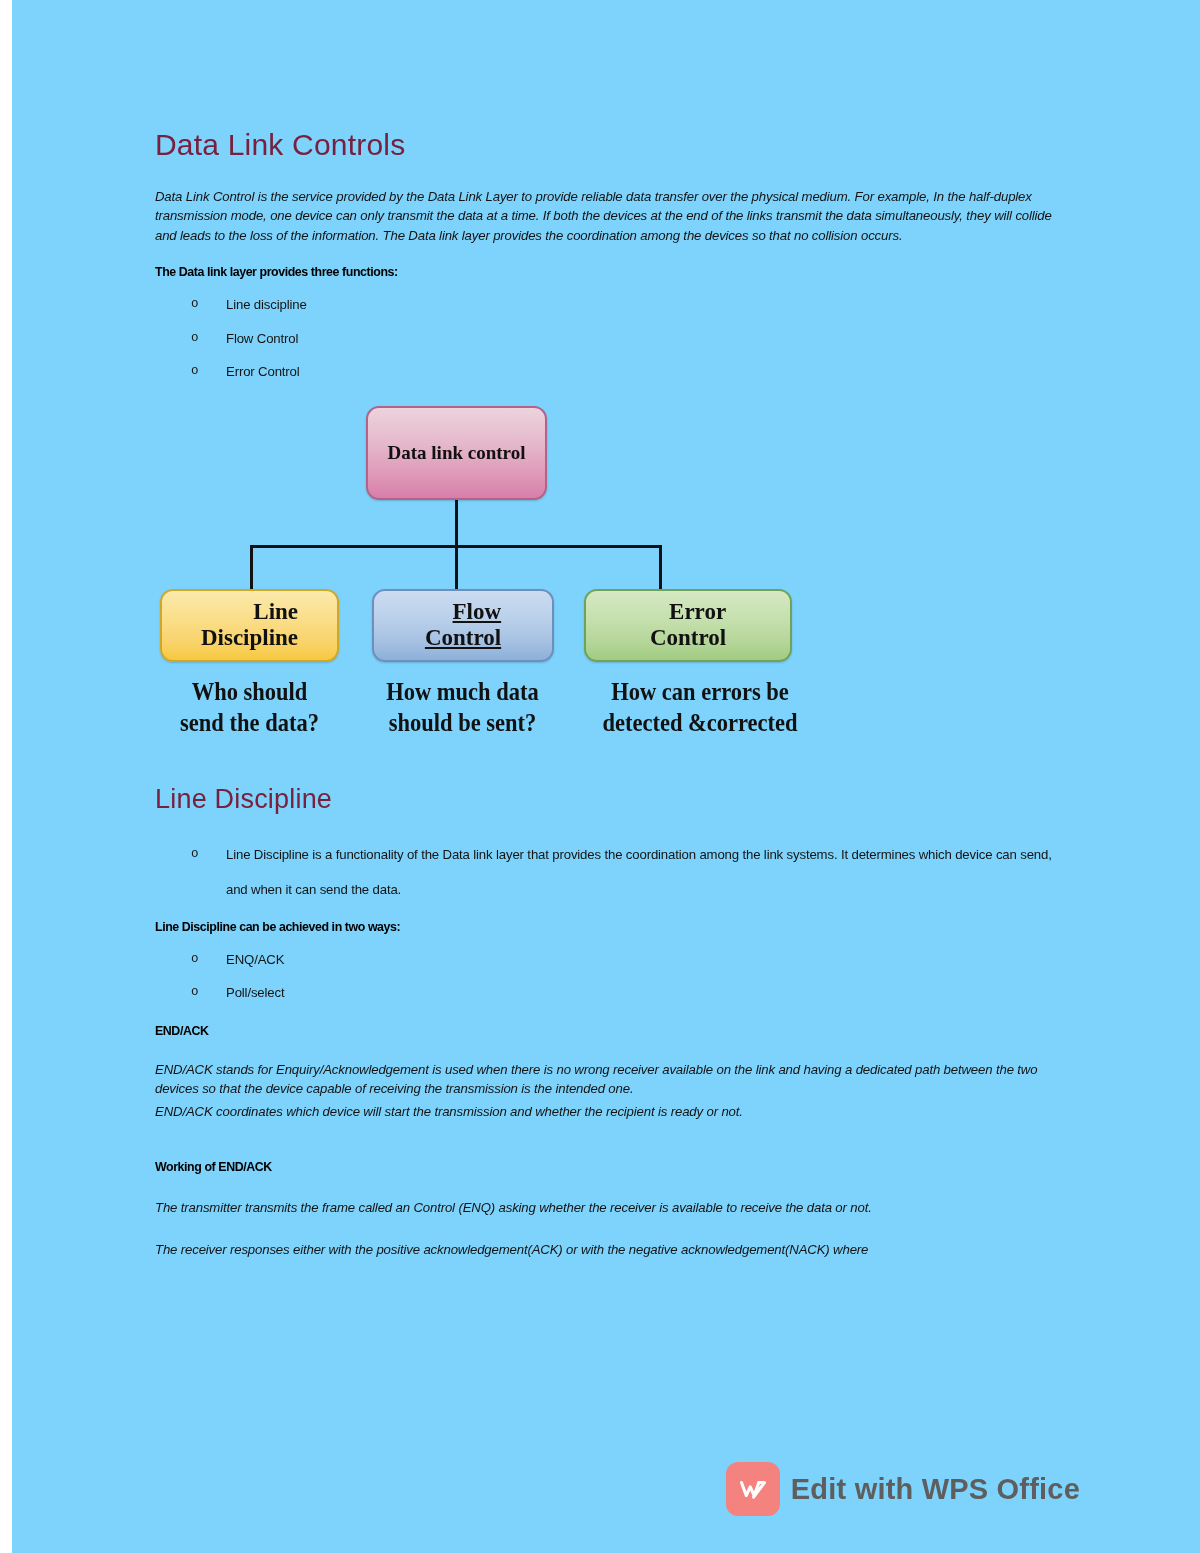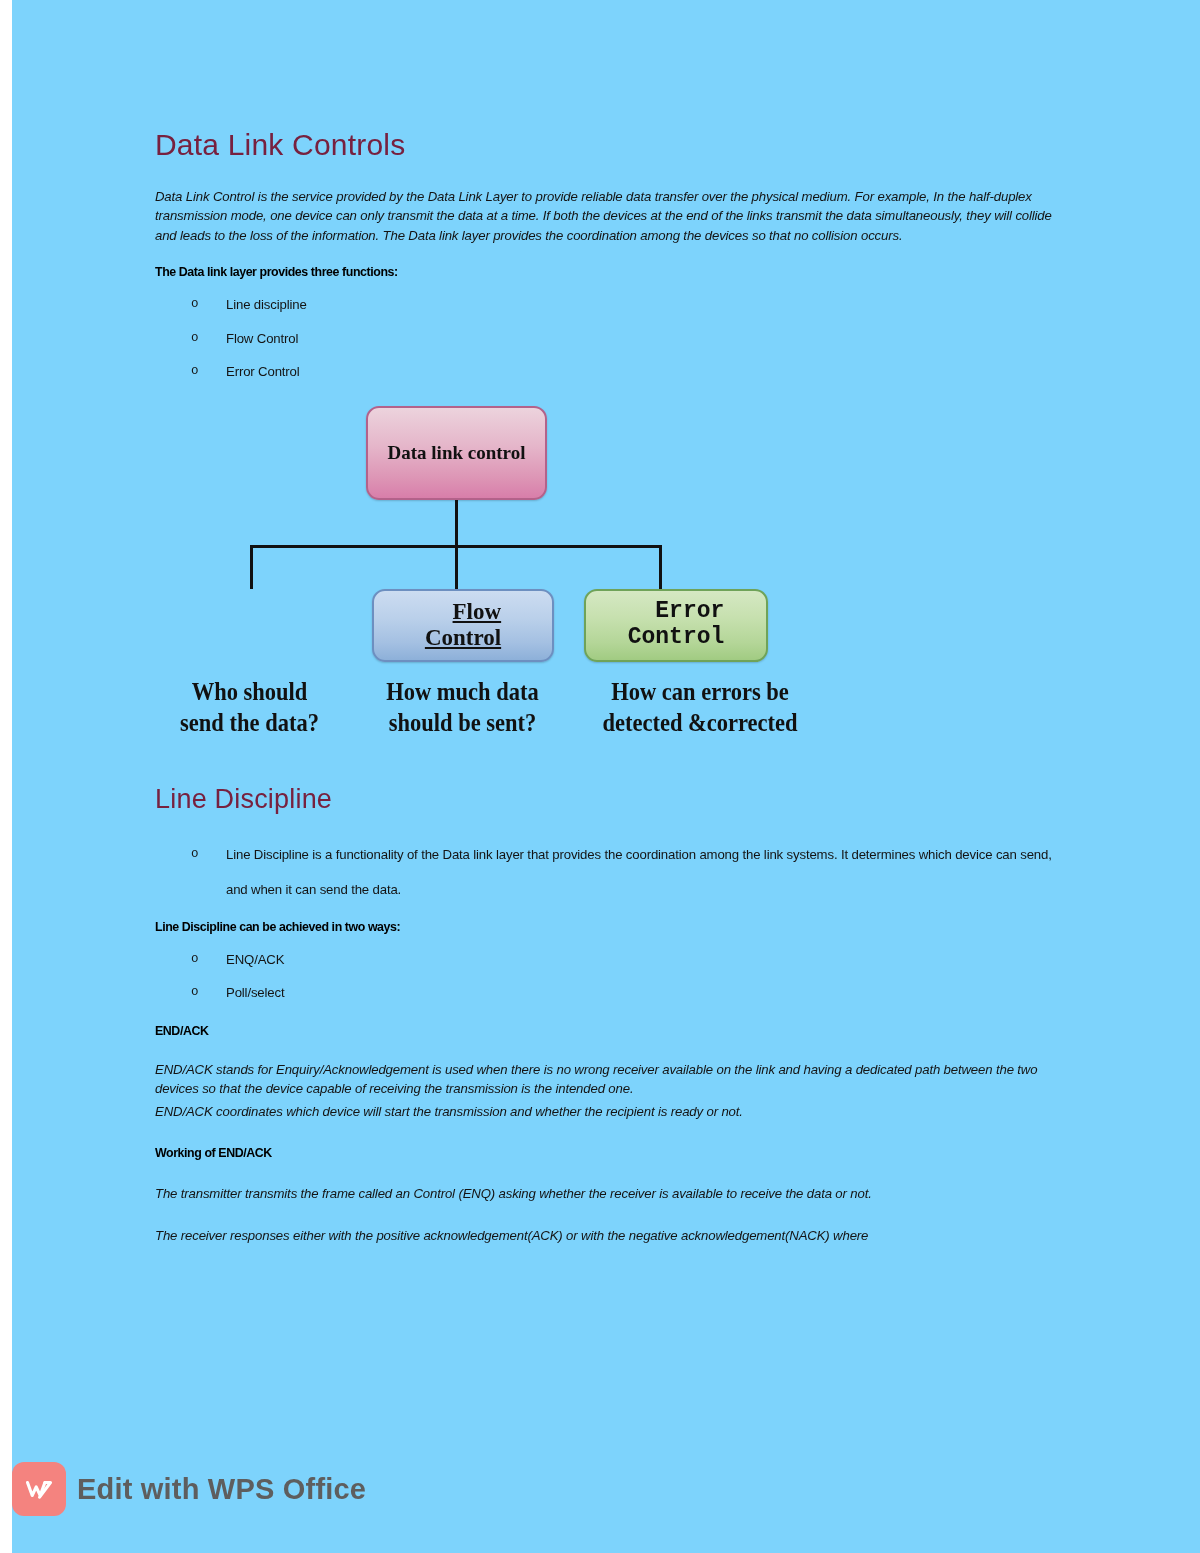--- a/index.html
+++ b/index.html
@@ -146,24 +146,23 @@
   }
   .node-flow {
     left: 217px;
     width: 182px;
     border: 2px solid #6d8fc0;
     background: linear-gradient(180deg, #ccdcf1 0%, #bad0ea 40%, #a4c0e2 75%, #8db0d9 100%);
     text-decoration: underline;
   }
   .node-error {
     left: 429px;
-    width: 184px;
+    width: 208px;
     border: 2px solid #6fa359;
     background: linear-gradient(180deg, #d5e8c3 0%, #c6e0ae 40%, #b4d698 75%, #a1cb82 100%);
-    font-family: Liberation Mono, monospace;
   }
   .conn {
     position: absolute;
     background: #111111;
   }
   .cap-row {
     position: absolute;
     left: 0;
     top: 270px;
     width: 920px;
@@ -184,21 +183,21 @@
   .cap-3 { left: 420px; width: 250px; }
 
   
   .wps-footer {
     position: absolute;
     left: 0;
     top: 1462px;
     width: 1068px;
     display: flex;
     align-items: center;
-    justify-content: flex-start;
+    justify-content: flex-end;
     gap: 11px;
   }
   .wps-logo {
     width: 54px;
     height: 54px;
     border-radius: 12px;
     background: #f4837f;
     display: flex;
     align-items: center;
     justify-content: center;
@@ -244,20 +243,26 @@
 
       <div class="node node-root">
         <span>Data link control</span>
       </div>
 
       <div class="conn" style="left:300px; top:94px; width:3px; height:89px;"></div>
       <div class="conn" style="left:95px; top:139px; width:412px; height:3px;"></div>
       <div class="conn" style="left:95px; top:139px; width:3px; height:44px;"></div>
       <div class="conn" style="left:504px; top:139px; width:3px; height:44px;"></div>
 
+      <div class="node node-child node-line">
+        <span>
+          <span>Line</span><br>
+          <span>Discipline</span>
+        </span>
+      </div>
 
       <div class="node node-child node-flow">
         <span>
           <span>Flow</span><br>
           <span>Control</span>
         </span>
       </div>
 
       <div class="node node-child node-error">
         <span>
@@ -302,21 +307,21 @@
       <li>
         <span class="o-bullet">o</span>
         <span>Poll/select</span>
       </li>
     </ul>
 
     <p class="bold-lead" style="margin-top:18px; margin-bottom:20px;">END/ACK</p>
 
     <p class="body-text" style="margin-bottom:3px;">END/ACK stands for Enquiry/Acknowledgement is used when there is no wrong receiver available on the link and having a dedicated path between the two devices so that the device capable of receiving the transmission is the intended one.</p>
 
-    <p class="body-text" style="margin-bottom:22px;">END/ACK coordinates which device will start the transmission and whether the recipient is ready or not.</p>
+    <p class="body-text" style="margin-bottom:36px;">END/ACK coordinates which device will start the transmission and whether the recipient is ready or not.</p>
 
     <p class="bold-lead" style="margin-bottom:22px;">Working of END/ACK</p>
 
     <p class="body-text" style="margin-bottom:22px;">The transmitter transmits the frame called an Control (ENQ) asking whether the receiver is available to receive the data or not.</p>
 
     <p class="body-text tight">The receiver responses either with the positive acknowledgement(ACK) or with the negative acknowledgement(NACK) where</p>
 
   </div>
 
   <div class="wps-footer">

